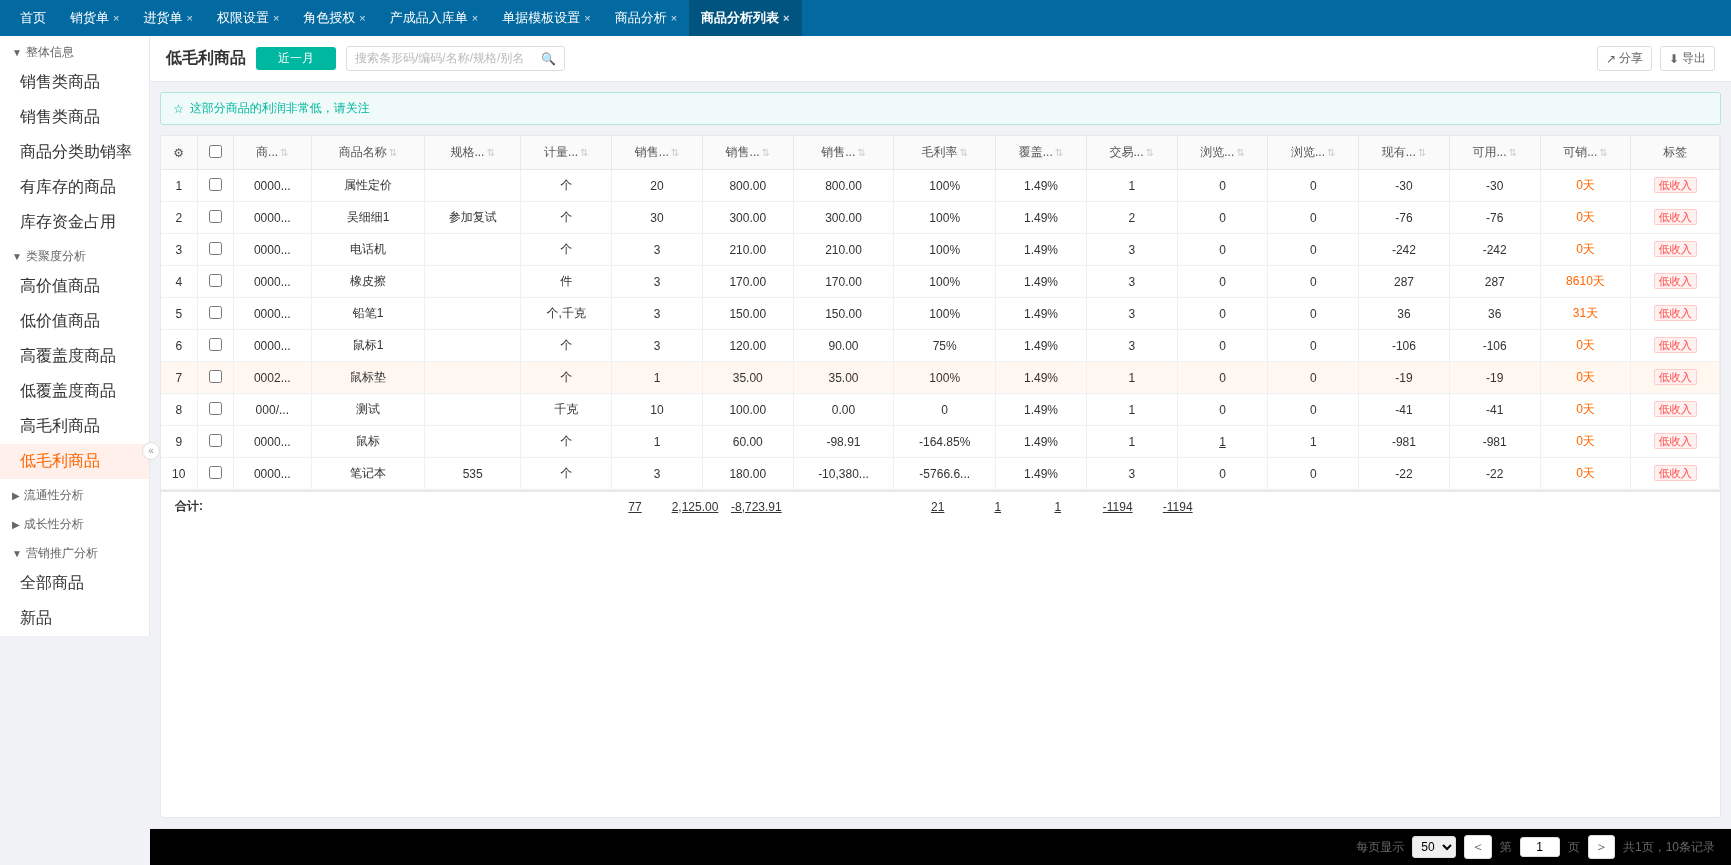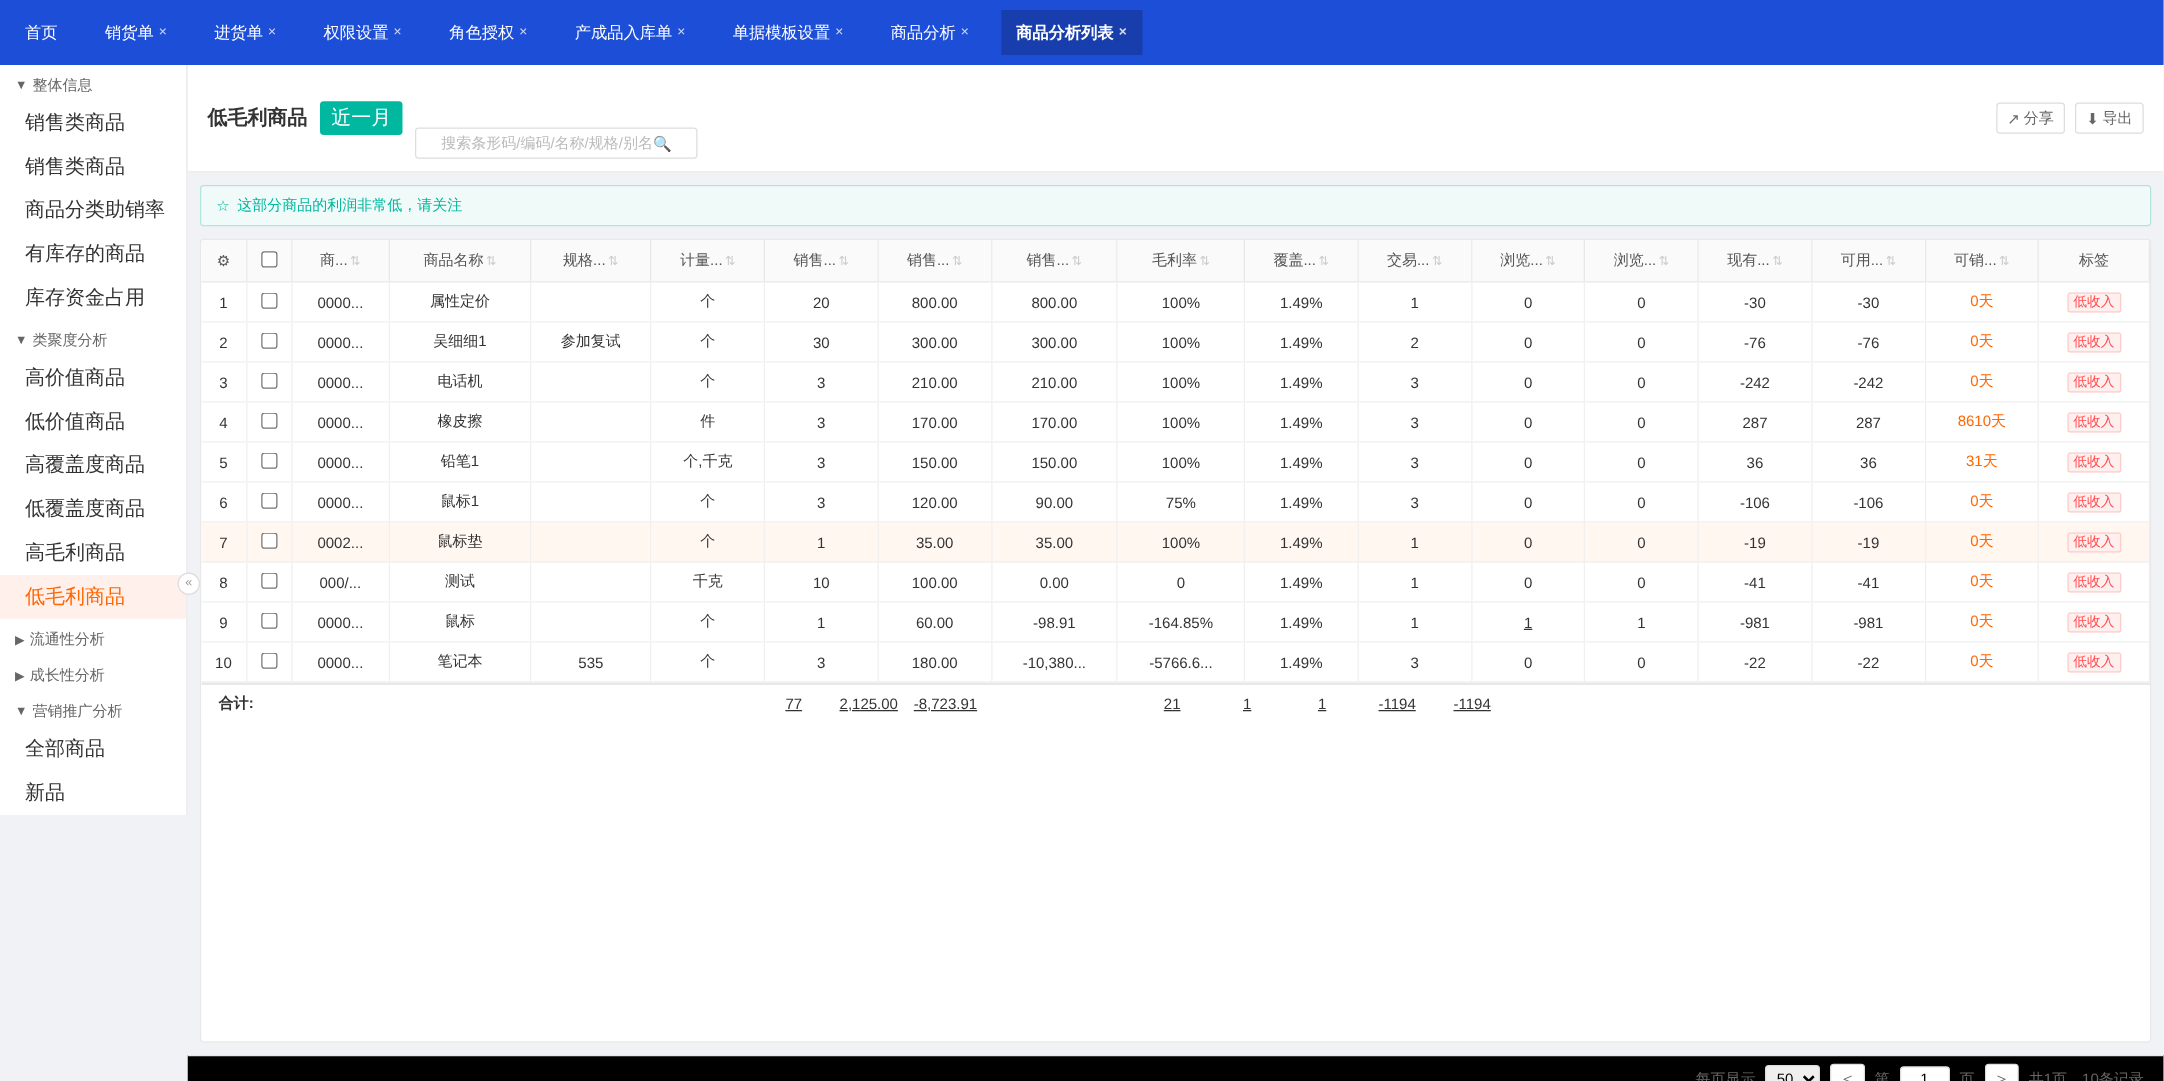--- a/index.html
+++ b/index.html
@@ -1,25 +1,25 @@
 <!DOCTYPE html>
 <html><head>
   <meta charset="utf-8">
   <style>
     * { box-sizing: border-box; margin: 0; padding: 0; }
     body { font-family: 'Microsoft YaHei', Arial, sans-serif; font-size: 12px; background: #f0f2f5; color: #333; }
 
     
     .top-nav {
-      background: #1d4ed8;
-      display: flex;
-      align-items: center;
-      height: 52px;
+      background: #0369a1;
+      display: flex;
+      align-items: center;
+      height: 36px;
       padding: 0 8px;
-      gap: 14px;
+      gap: 0;
     }
     .nav-item {
       color: #fff;
       padding: 0 12px;
       height: 36px;
       display: flex;
       align-items: center;
       cursor: pointer;
       font-size: 13px;
       white-space: nowrap;
@@ -83,35 +83,34 @@
     .page-title {
       font-size: 16px;
       font-weight: bold;
       color: #333;
     }
     .date-filter-btn {
       background: #00b8a0;
       color: #fff;
       border: none;
       border-radius: 3px;
-      padding: 3px 9px;
-      font-size: 16px;
+      padding: 3px 22px;
+      font-size: 12px;
       cursor: pointer;
     }
     .search-box {
       border: 1px solid #ddd;
       border-radius: 3px;
-      padding: 3px 20px;
+      padding: 3px 8px;
       font-size: 12px;
       color: #999;
       display: flex;
       align-items: center;
-      gap: 0;
+      gap: 17px;
       min-width: 200px;
-      margin-top: 40px;
     }
     .header-actions {
       margin-left: auto;
       display: flex;
       gap: 8px;
     }
     .action-btn {
       color: #666;
       cursor: pointer;
       font-size: 12px;

